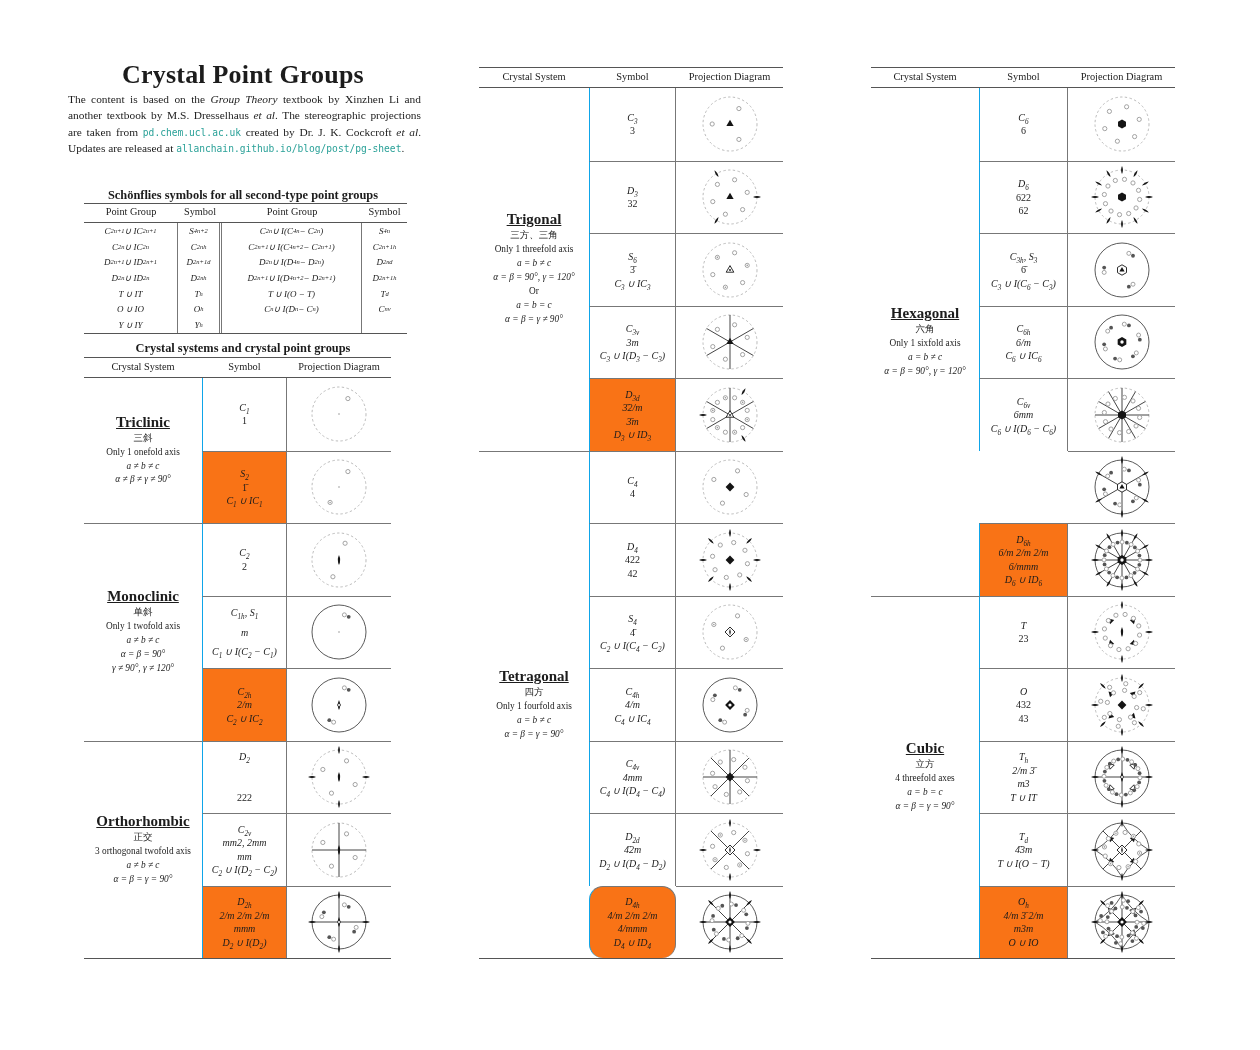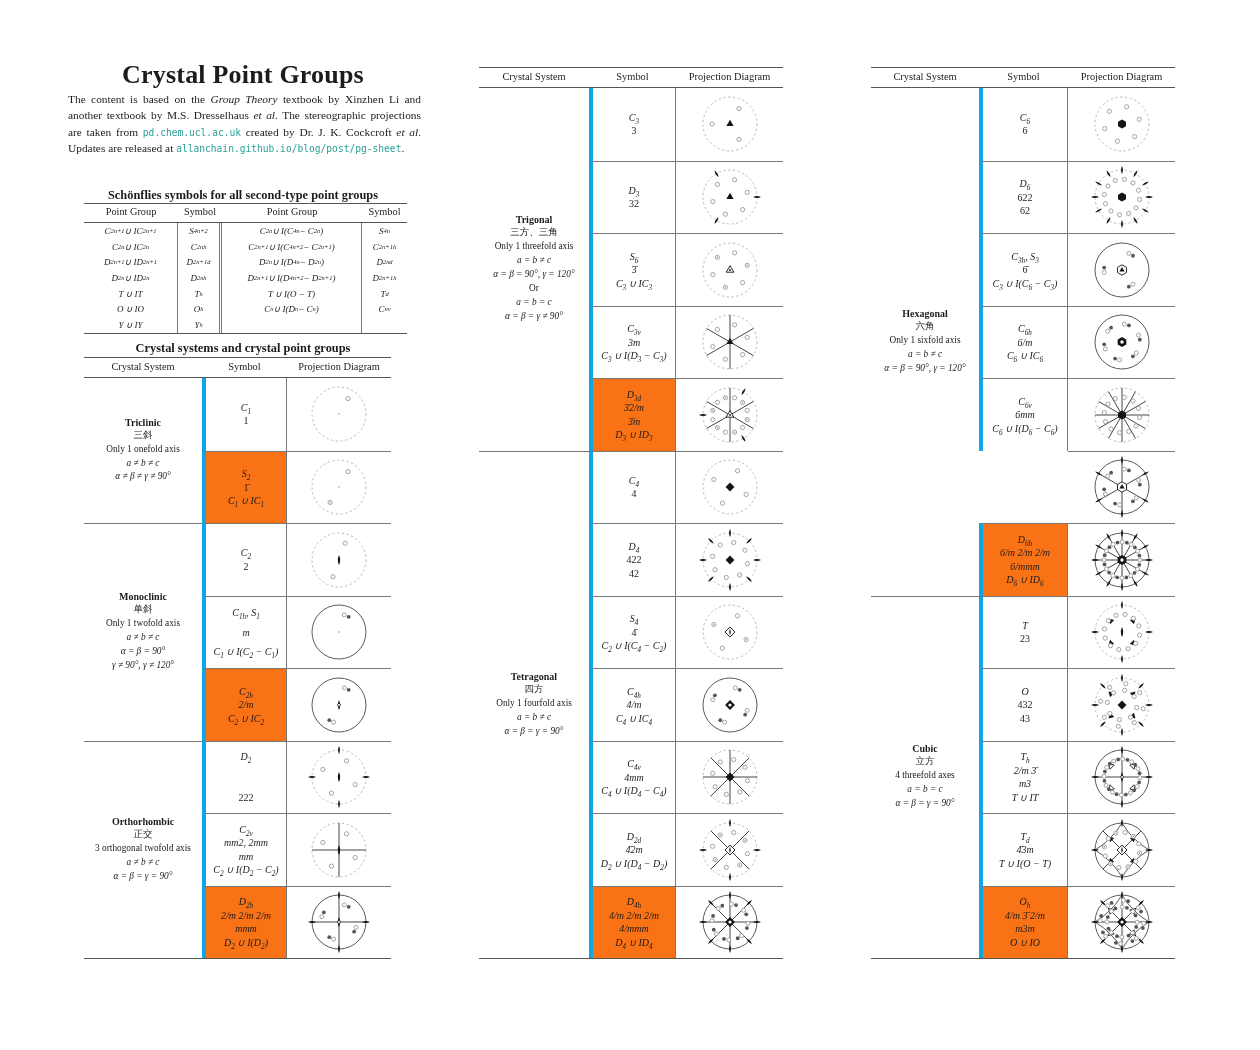--- a/index.html
+++ b/index.html
@@ -20,24 +20,24 @@
   #sch-table .c1{border-right:3px double #777;}
   .math{font-style:italic;}
   sub{font-size:72%;line-height:0;}
   
   .ctable{display:grid;grid-template-rows:20px;grid-auto-rows:72.5px;border-top:1.4px solid #555;border-bottom:1.4px solid #555;}
   #table-left{left:84px;top:357px;grid-template-columns:118px 85px 104px;}
   #table-mid{left:479px;top:67px;grid-template-columns:110px 87px 107px;}
   #table-right{left:871px;top:67px;grid-template-columns:108px 89px 107px;}
   .ctable .th{font-size:10.4px;text-align:center;border-bottom:1px solid #555;padding-top:3px;}
   .sys{display:flex;flex-direction:column;justify-content:center;align-items:center;text-align:center;padding:2px 3px;}
-  .sys .nm{font-weight:bold;font-size:10px;margin-bottom:1px;}
+  .sys .nm{font-weight:bold;font-size:15px;margin-bottom:1px;text-decoration:underline;}
   .sys .zh{font-size:9.5px;margin-bottom:1px;}
   .sys .ds{font-size:9.3px;line-height:1.5;}
-  .sym{display:flex;flex-direction:column;justify-content:center;align-items:center;font-size:10px;line-height:1.35;border-left:4px solid #0ea5e9;border-right:1px solid #777;white-space:nowrap;}
+  .sym{display:flex;flex-direction:column;justify-content:center;align-items:center;font-size:10px;line-height:1.35;border-left:1px solid #0ea5e9;border-right:1px solid #777;white-space:nowrap;}
   .diag{display:flex;align-items:center;justify-content:center;}
   .bt{border-top:1px solid #777;}
   .shade{background:#f97316;}
 </style>
 </head>
 <body>
 
 <div class="abs" id="title">Crystal Point Groups</div>
 <div class="abs" id="intro"><span>The content is based on the </span><span class="it">Group Theory</span><span> textbook by Xinzhen Li and another textbook by M.S. Dresselhaus </span><span class="it">et al</span><span>.  The stereographic projections are taken from </span><span class="link">pd.chem.ucl.ac.uk</span><span> created by Dr. J. K. Cockcroft </span><span class="it">et al</span><span>. Updates are released at </span><span class="link">allanchain.github.io/blog/post/pg-sheet</span><span>.</span></div>
 <div class="abs sec-head" id="sch-head">Schönflies symbols for all second-type point groups</div>
@@ -488,21 +488,21 @@
         <circle cx="29.30" cy="50.43" r="2.1" fill="#fff" stroke="#999" stroke-width="0.9"></circle>
         <circle cx="18.05" cy="42.71" r="2.1" fill="#fff" stroke="#999" stroke-width="0.9"></circle>
         <circle cx="18.05" cy="42.71" r="0.8" fill="#999"></circle>
         <circle cx="15.57" cy="29.30" r="2.1" fill="#fff" stroke="#999" stroke-width="0.9"></circle>
         <circle cx="23.29" cy="18.05" r="2.1" fill="#fff" stroke="#999" stroke-width="0.9"></circle>
         <circle cx="23.29" cy="18.05" r="0.8" fill="#999"></circle>
         <polygon points="33.00,28.00 38.00,33.00 33.00,38.00 28.00,33.00" fill="#fff" stroke="#141414" stroke-width="0.9"></polygon>
         <path d="M33.00,29.60 Q34.60,33.00 33.00,36.40 Q31.40,33.00 33.00,29.60 Z" fill="#141414" stroke="none" stroke-width="0.8"></path>
       </svg>
     </div>
-    <div class="sym bt shade" style="grid-area: 13 / 2;">
+    <div class="sym bt shade" style="grid-area: 13 / 2; border-radius: 14px;">
       <div class="math">D<sub>4h</sub></div>
       <div class="math">4/m 2/m 2/m</div>
       <div class="math">4/mmm</div>
       <div class="math">D<sub>4</sub> ∪ ID<sub>4</sub></div>
     </div>
     <div class="diag bt" style="grid-area: 13 / 3;">
       <svg width="66" height="66" viewBox="0 0 66 66">
         <circle cx="33" cy="33" r="27" fill="none" stroke="#5a5a5a" stroke-width="1"></circle>
         <line x1="33.00" y1="6.00" x2="33.00" y2="60.00" stroke="#454545" stroke-width="1"></line>
         <line x1="52.09" y1="13.91" x2="13.91" y2="52.09" stroke="#454545" stroke-width="1"></line>

